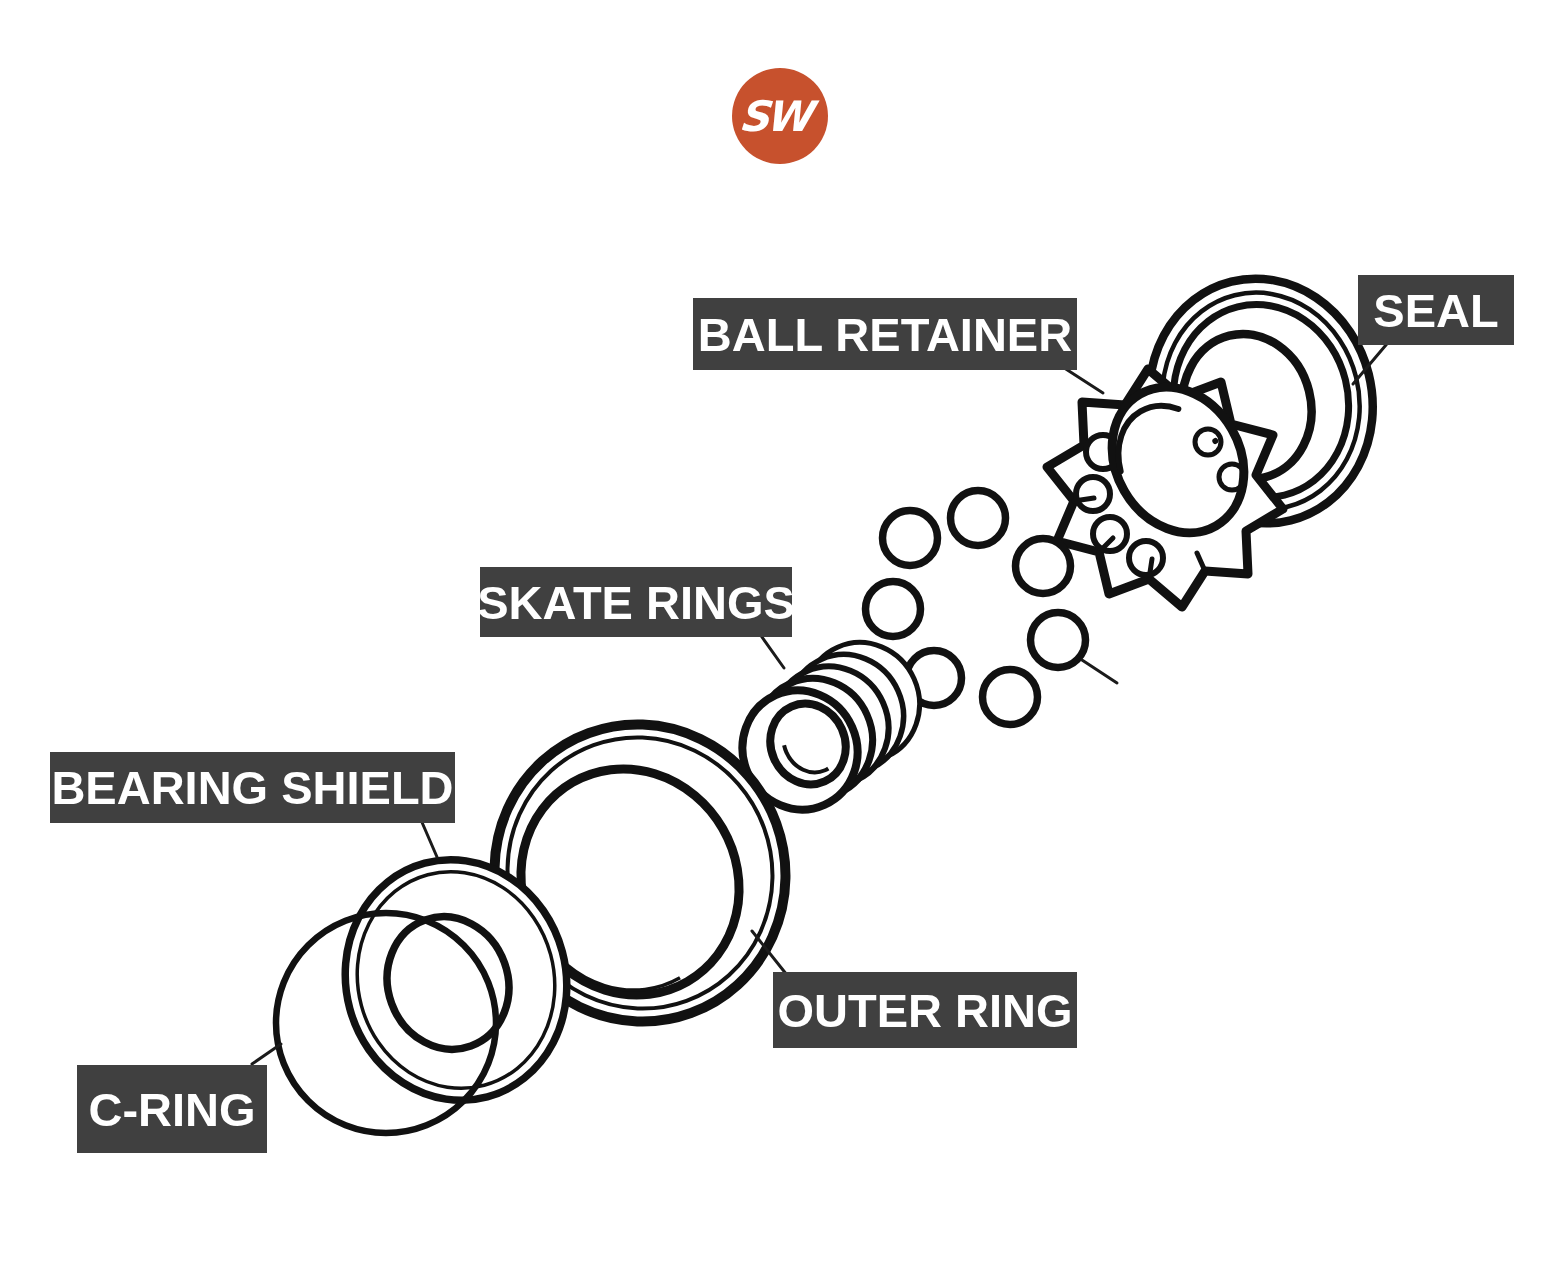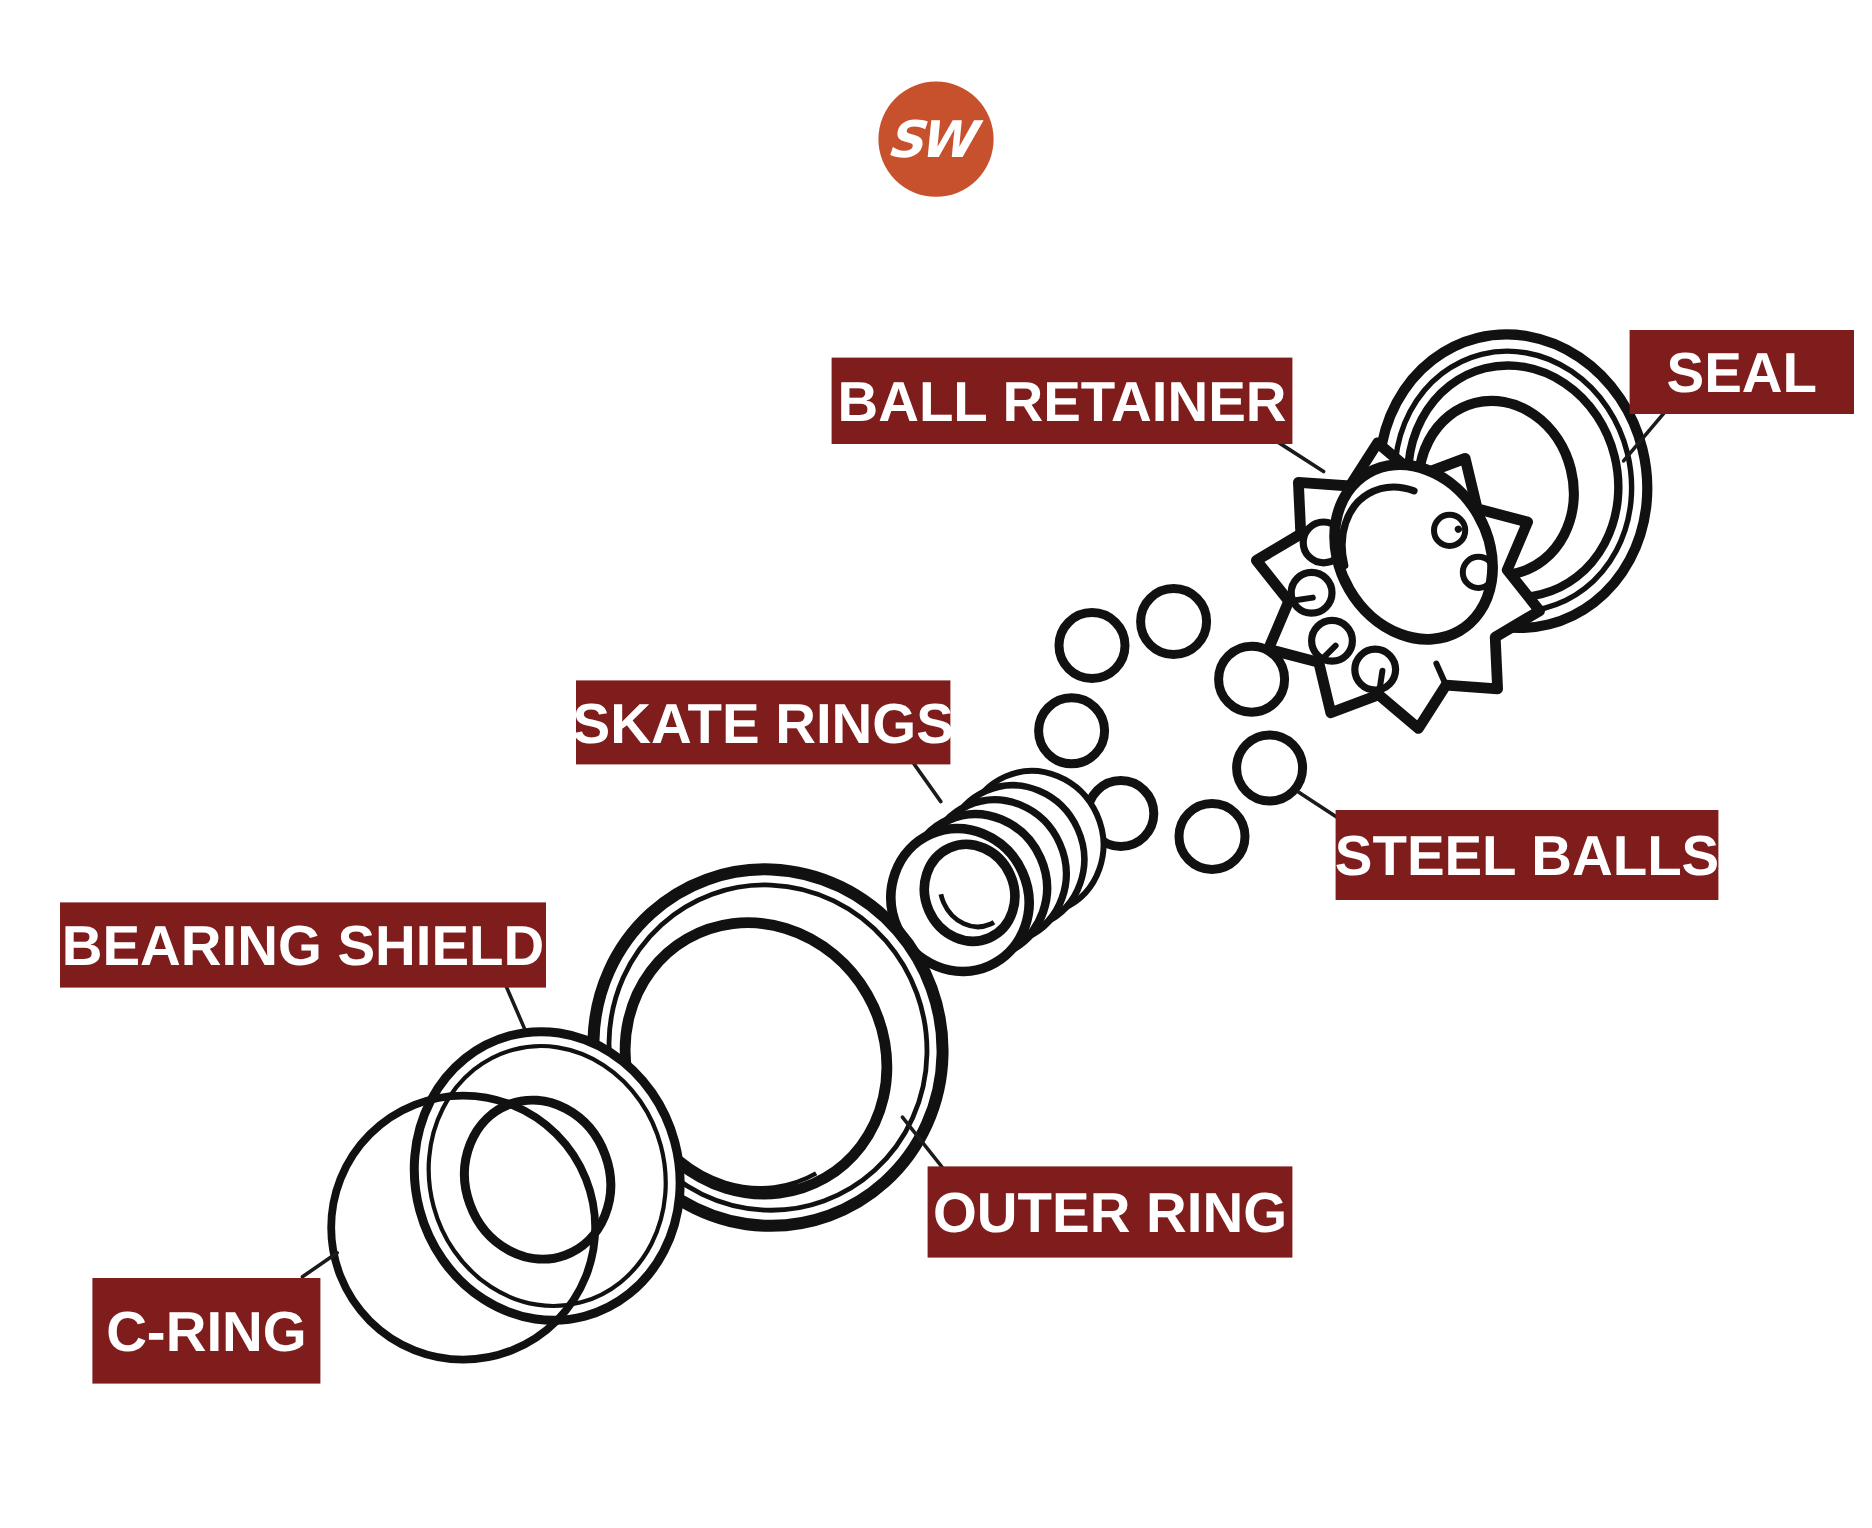--- a/index.html
+++ b/index.html
@@ -16,21 +16,21 @@
                   font-weight:bold;font-style:italic;font-size:42px;
                   letter-spacing:-4px;transform:skewX(-8deg) translateX(-3px);}
   .logo-text{display:flex;flex-direction:column;align-items:flex-start;}
   .logo-title{font-family:"DejaVu Serif","Liberation Serif",serif;
               font-weight:bold;font-size:100px;line-height:76px;
               letter-spacing:2px;color:#0d0d0d;white-space:nowrap;}
   .logo-sub{font-family:"DejaVu Serif","Liberation Serif",serif;
             font-weight:bold;font-size:28px;letter-spacing:14px;
             color:#0d0d0d;margin-top:6px;padding-left:3px;white-space:nowrap;}
   
-  .tag{position:absolute;background:#7f1d1d;color:#ffffff;z-index:2;
+  .tag{position:absolute;background:#404040;color:#ffffff;z-index:2;
        display:flex;align-items:center;justify-content:center;
        font-weight:600;font-size:47px;white-space:nowrap;
        font-family:"Liberation Sans",sans-serif;}
 </style>
 </head>
 <body>
 
 <div class="canvas">
 
   <svg class="diagram" width="1560" height="1273" viewBox="0 0 1560 1273" fill="none" stroke="#111111">
@@ -117,25 +117,24 @@
   </svg>
 
   <div class="logo">
     <div class="logo-mark">
       <span>SW</span>
     </div>
   </div>
 
   <div class="tag" style="left:693px;top:298px;width:384px;height:72px;">BALL RETAINER</div>
 
-  <div class="tag" style="left:1358px;top:275px;width:187px;height:70px;">SEAL</div>
+  <div class="tag" style="left:1358px;top:275px;width:156px;height:70px;">SEAL</div>
 
   <div class="tag" style="left:480px;top:567px;width:312px;height:70px;">SKATE RINGS</div>
 
-  <div class="tag" style="left:1113px;top:675px;width:319px;height:75px;">STEEL BALLS</div>
 
   <div class="tag" style="left:773px;top:972px;width:304px;height:76px;">OUTER RING</div>
 
   <div class="tag" style="left:50px;top:752px;width:405px;height:71px;">BEARING SHIELD</div>
 
   <div class="tag" style="left:77px;top:1065px;width:190px;height:88px;">C-RING</div>
 
 </div>
 
 </body></html>

